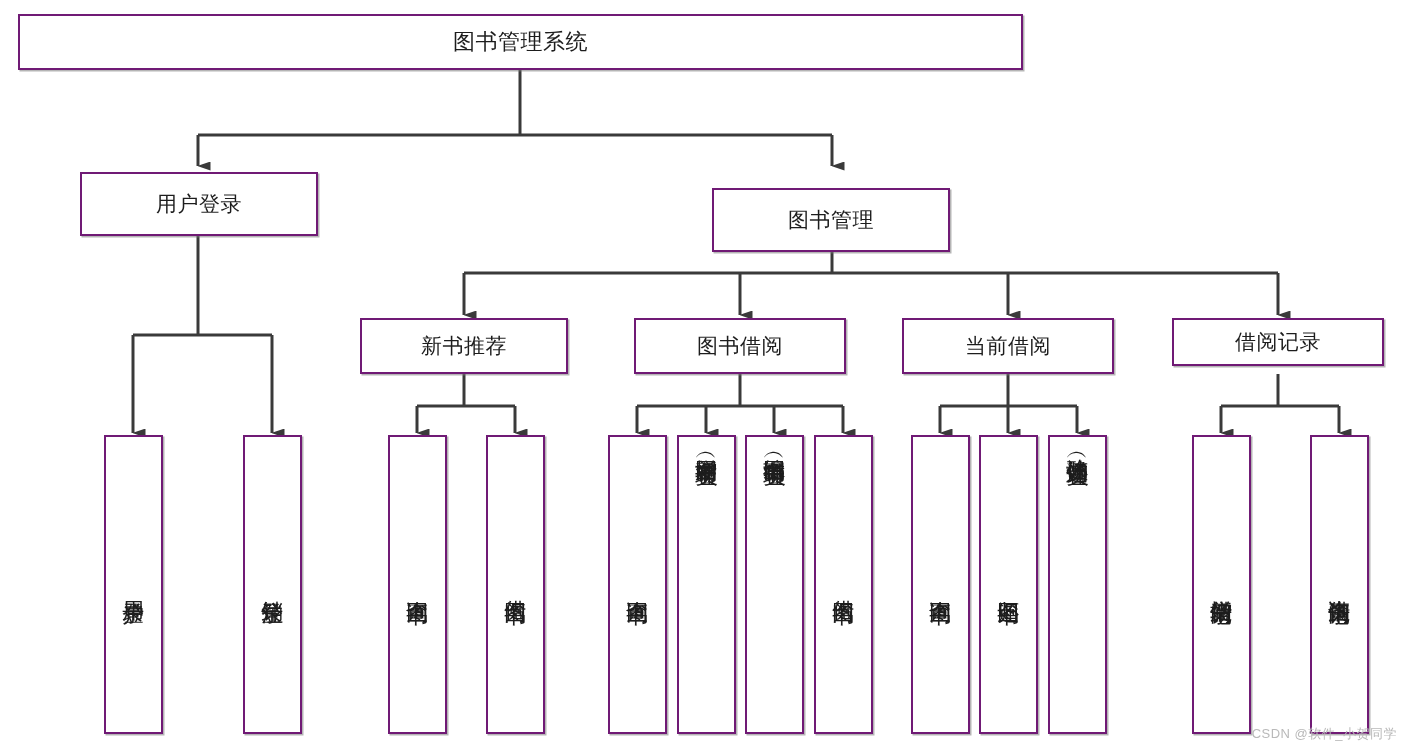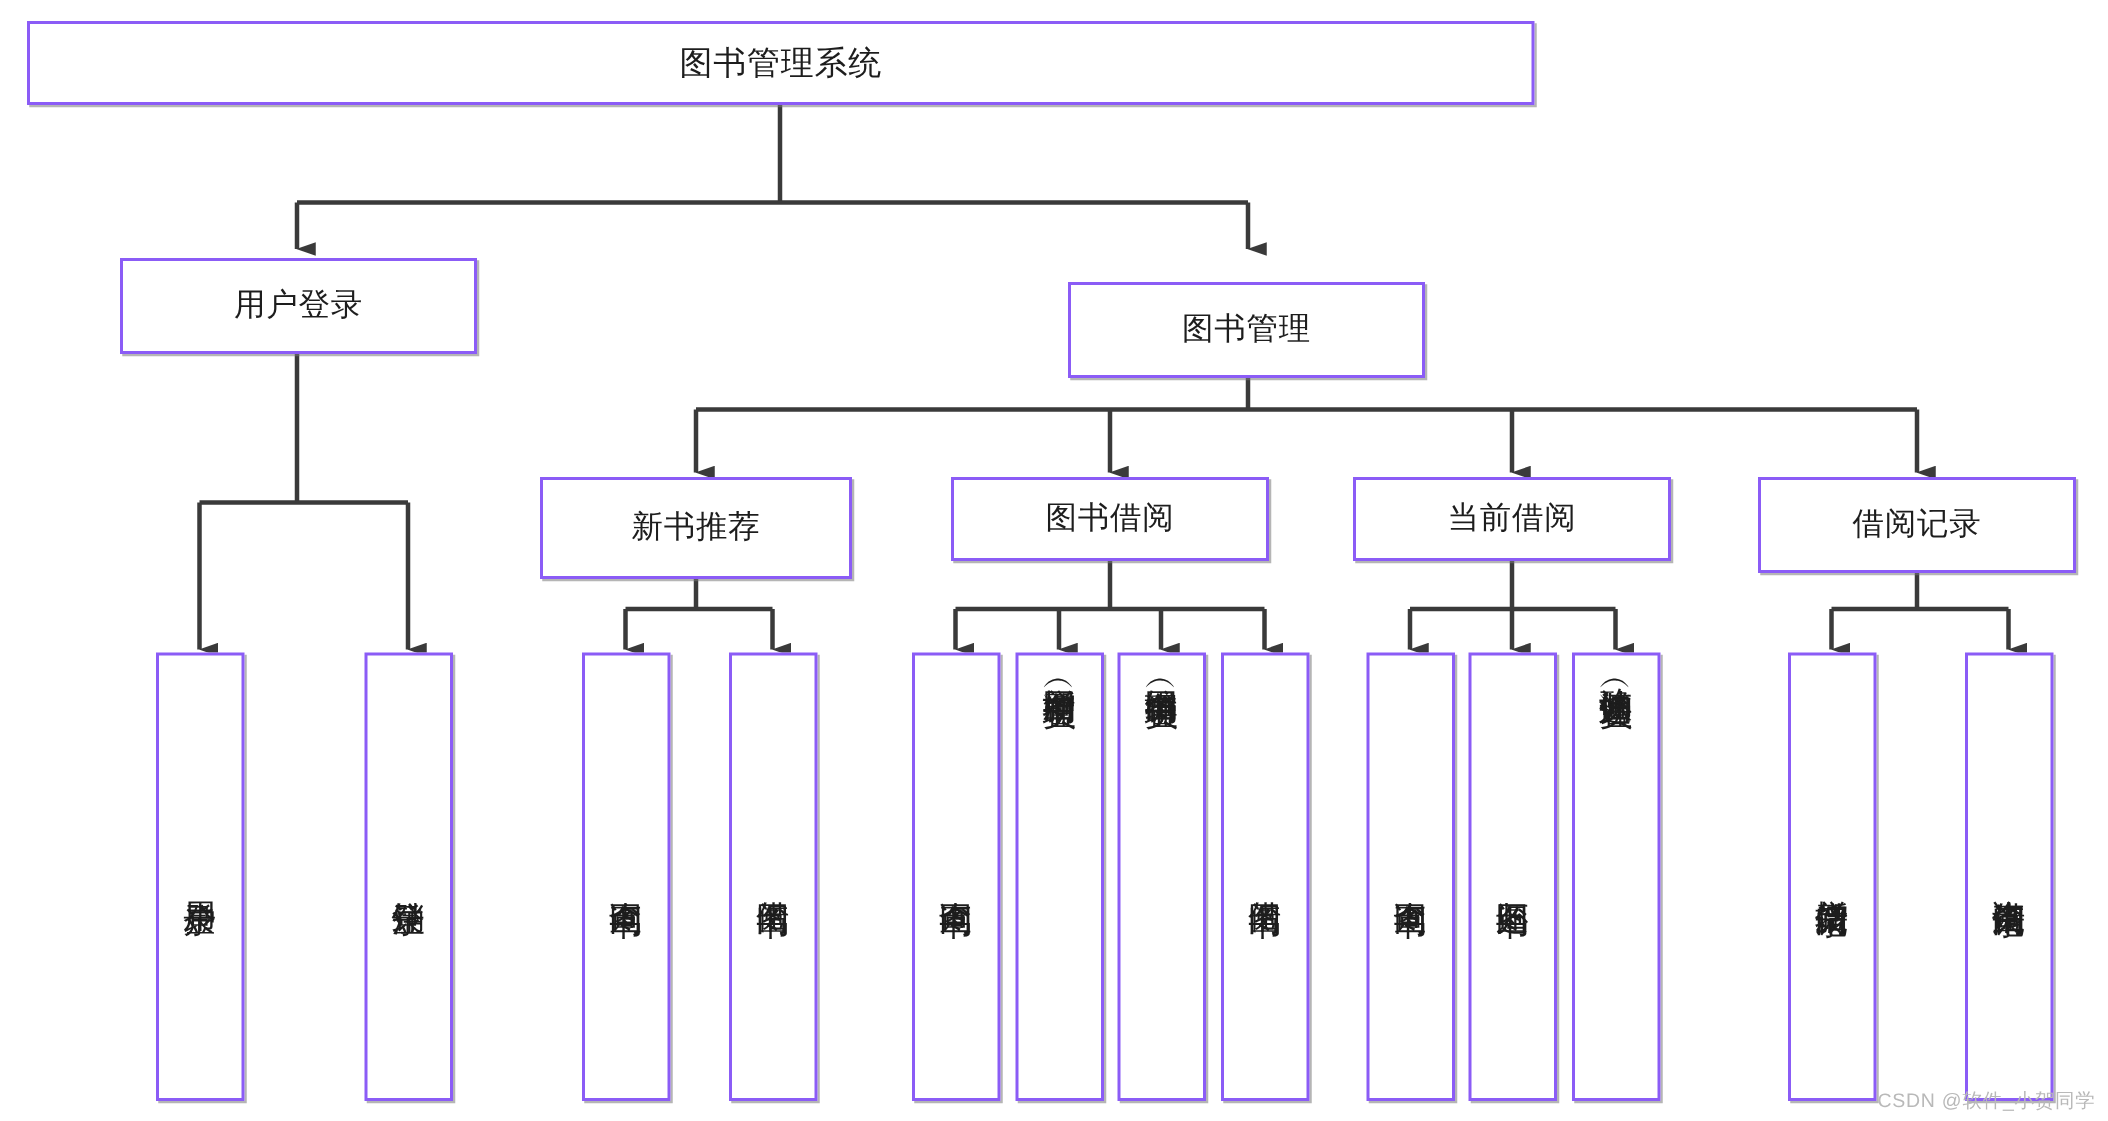--- a/index.html
+++ b/index.html
@@ -23,21 +23,21 @@
     left: 0;
     top: 0;
     width: 1405px;
     height: 747px;
     pointer-events: none;
   }
   .node {
     position: absolute;
     box-sizing: border-box;
     background: #ffffff;
-    border: 2px solid #8b5cf6;
+    border: 2px solid #701a75;
     box-shadow: 1.5px 1.5px 0 0 rgba(120,120,120,0.55);
     display: flex;
     align-items: center;
     justify-content: center;
     color: #1d1d1d;
   }
   .node-label {
     text-align: center;
     line-height: 1.12;
     white-space: pre;
@@ -138,30 +138,30 @@
     <span class="node-label">图书管理系统</span>
   </div>
 
   <div class="node horiz" style="left:80px; top:172px; width:238px; height:64px;">
     <span class="node-label">用户登录</span>
   </div>
   <div class="node horiz" style="left:712px; top:172px; width:238px; height:64px;margin-top:16px;">
     <span class="node-label">图书管理</span>
   </div>
 
-  <div class="node horiz" style="left:360px; top:318px; width:208px; height:68px;">
+  <div class="node horiz" style="left:360px; top:318px; width:208px; height:56px;">
     <span class="node-label">新书推荐</span>
   </div>
   <div class="node horiz" style="left:634px; top:318px; width:212px; height:56px;">
     <span class="node-label">图书借阅</span>
   </div>
   <div class="node horiz" style="left:902px; top:318px; width:212px; height:56px;">
     <span class="node-label">当前借阅</span>
   </div>
-  <div class="node horiz" style="left:1172px; top:318px; width:212px; height:64px;">
+  <div class="node horiz" style="left:1172px; top:318px; width:212px; height:48px;">
     <span class="node-label">借阅记录</span>
   </div>
 
   <div class="node vert centered" style="left:104px; top:435px; width:59px; height:299px;">
     <span class="node-label">用户登录</span>
   </div>
   <div class="node vert centered" style="left:243px; top:435px; width:59px; height:299px;">
     <span class="node-label">注销登录</span>
   </div>
 

